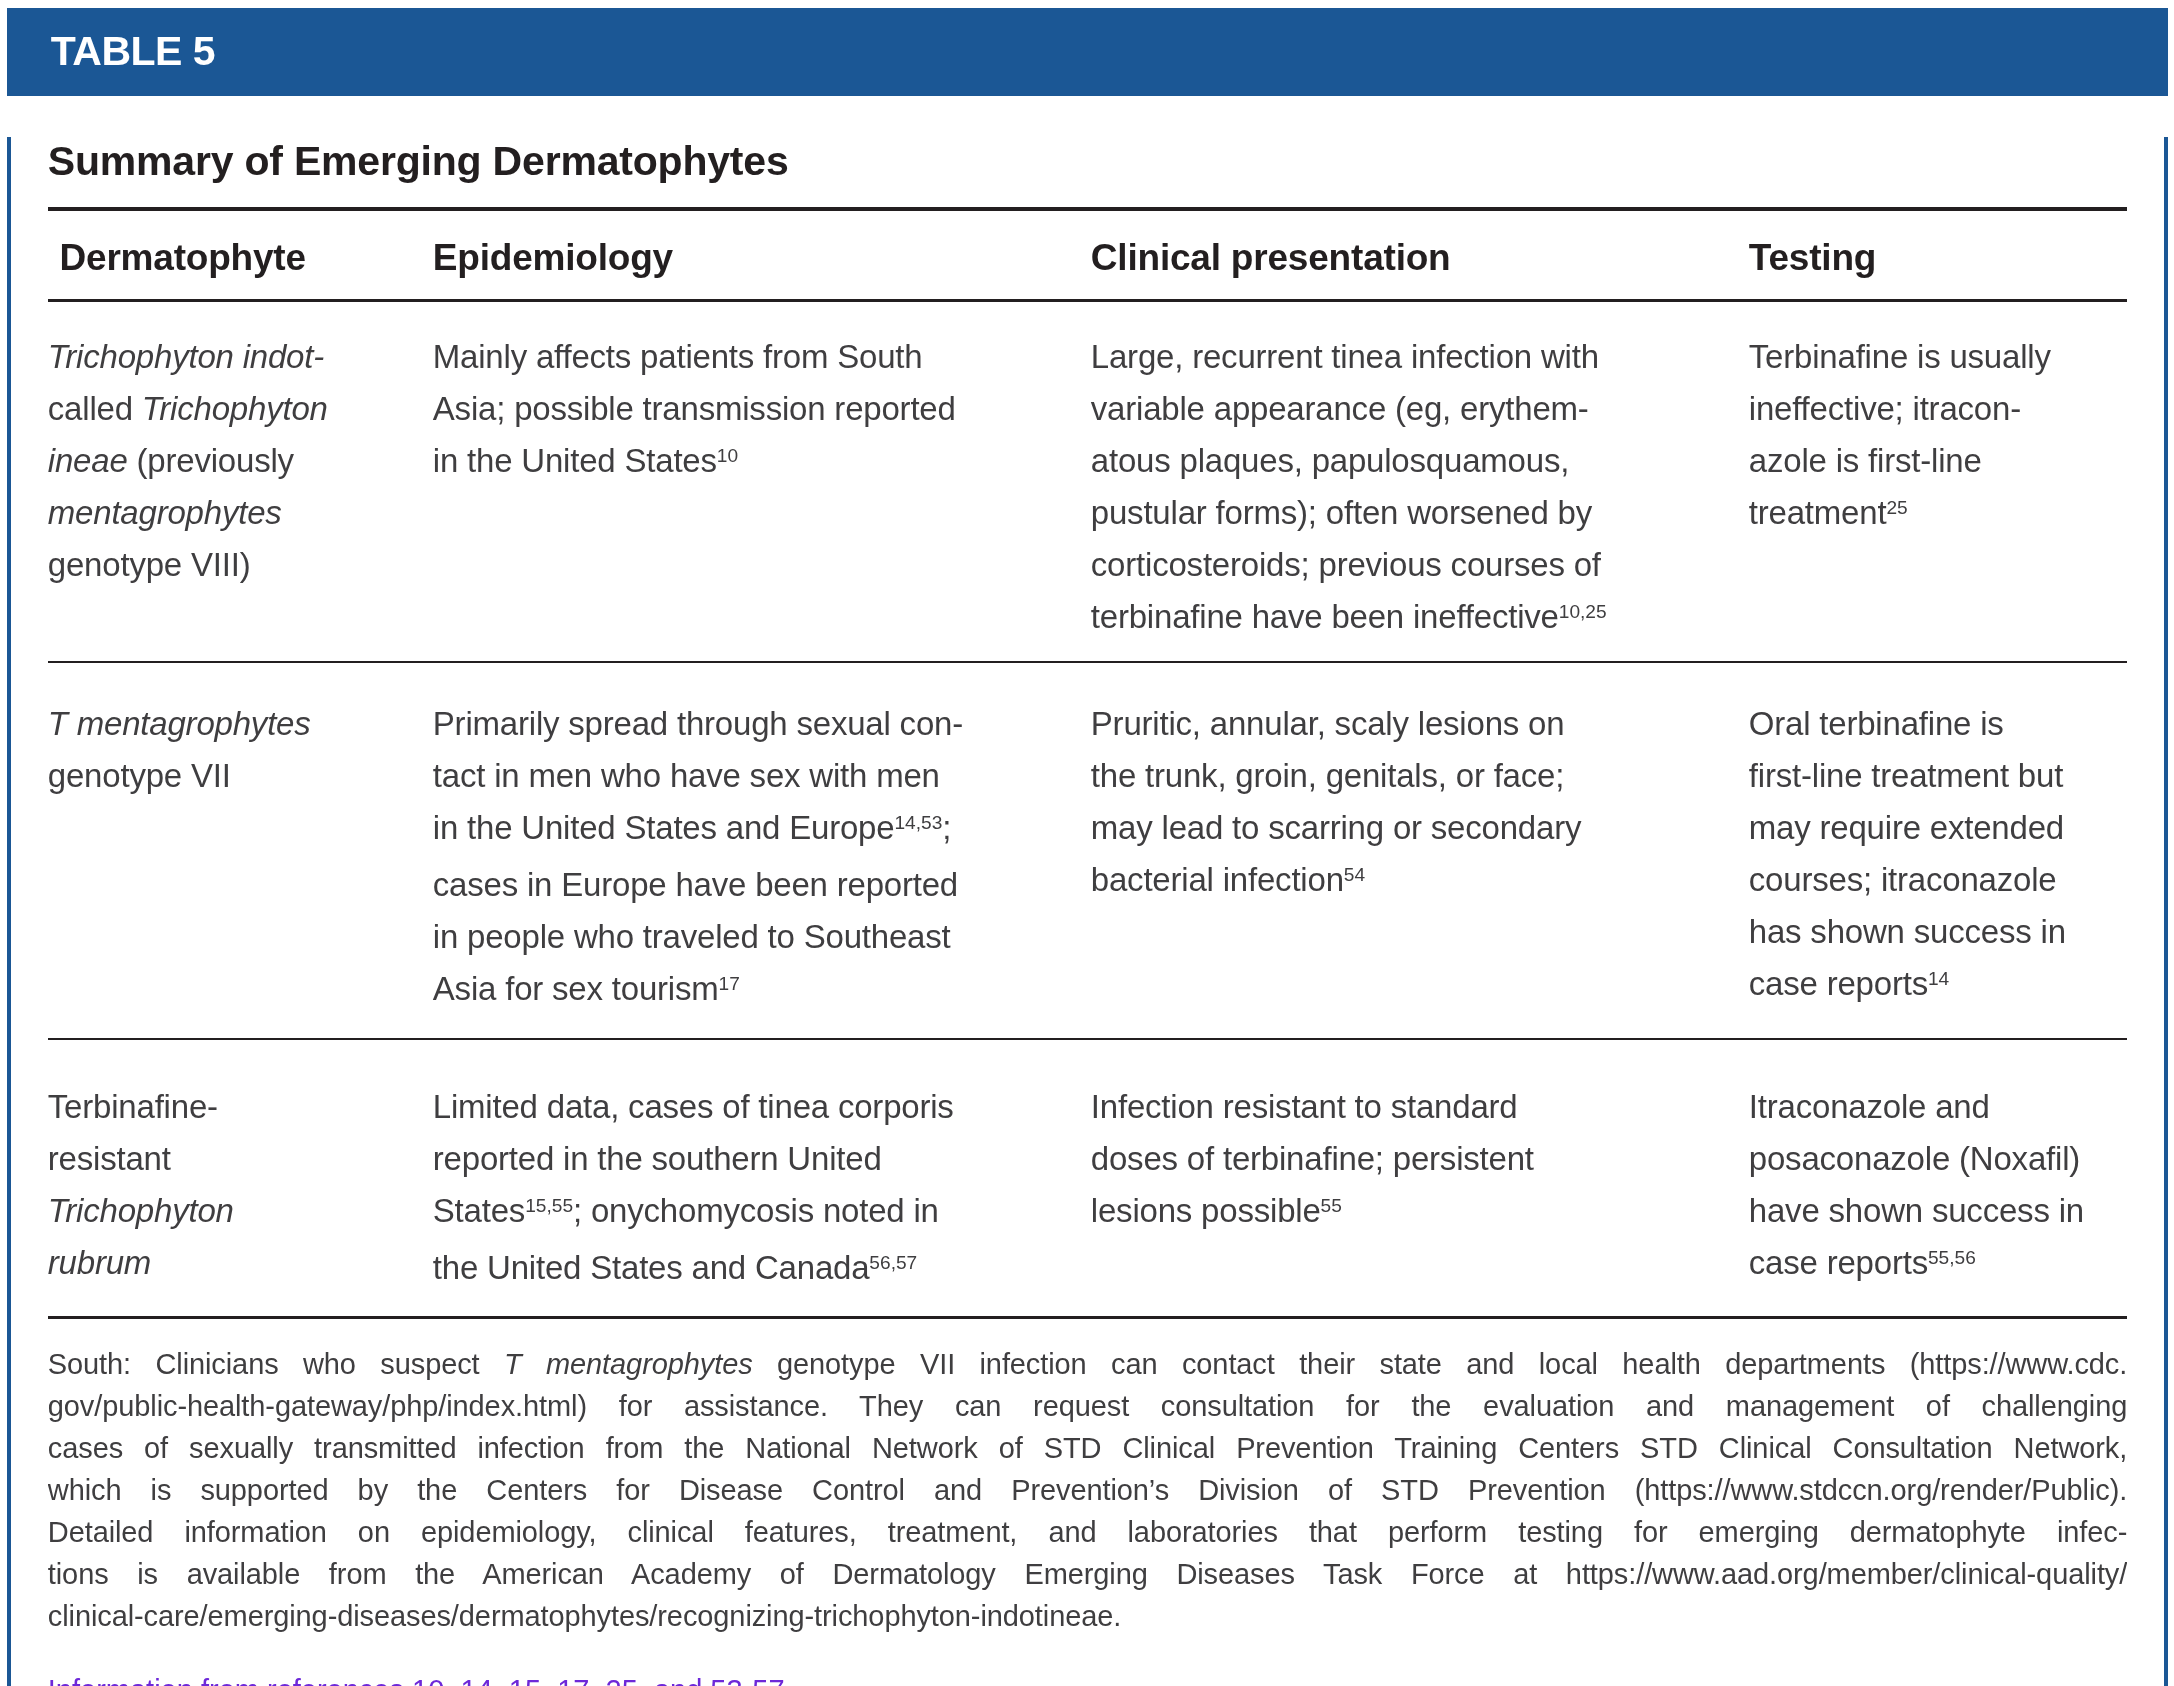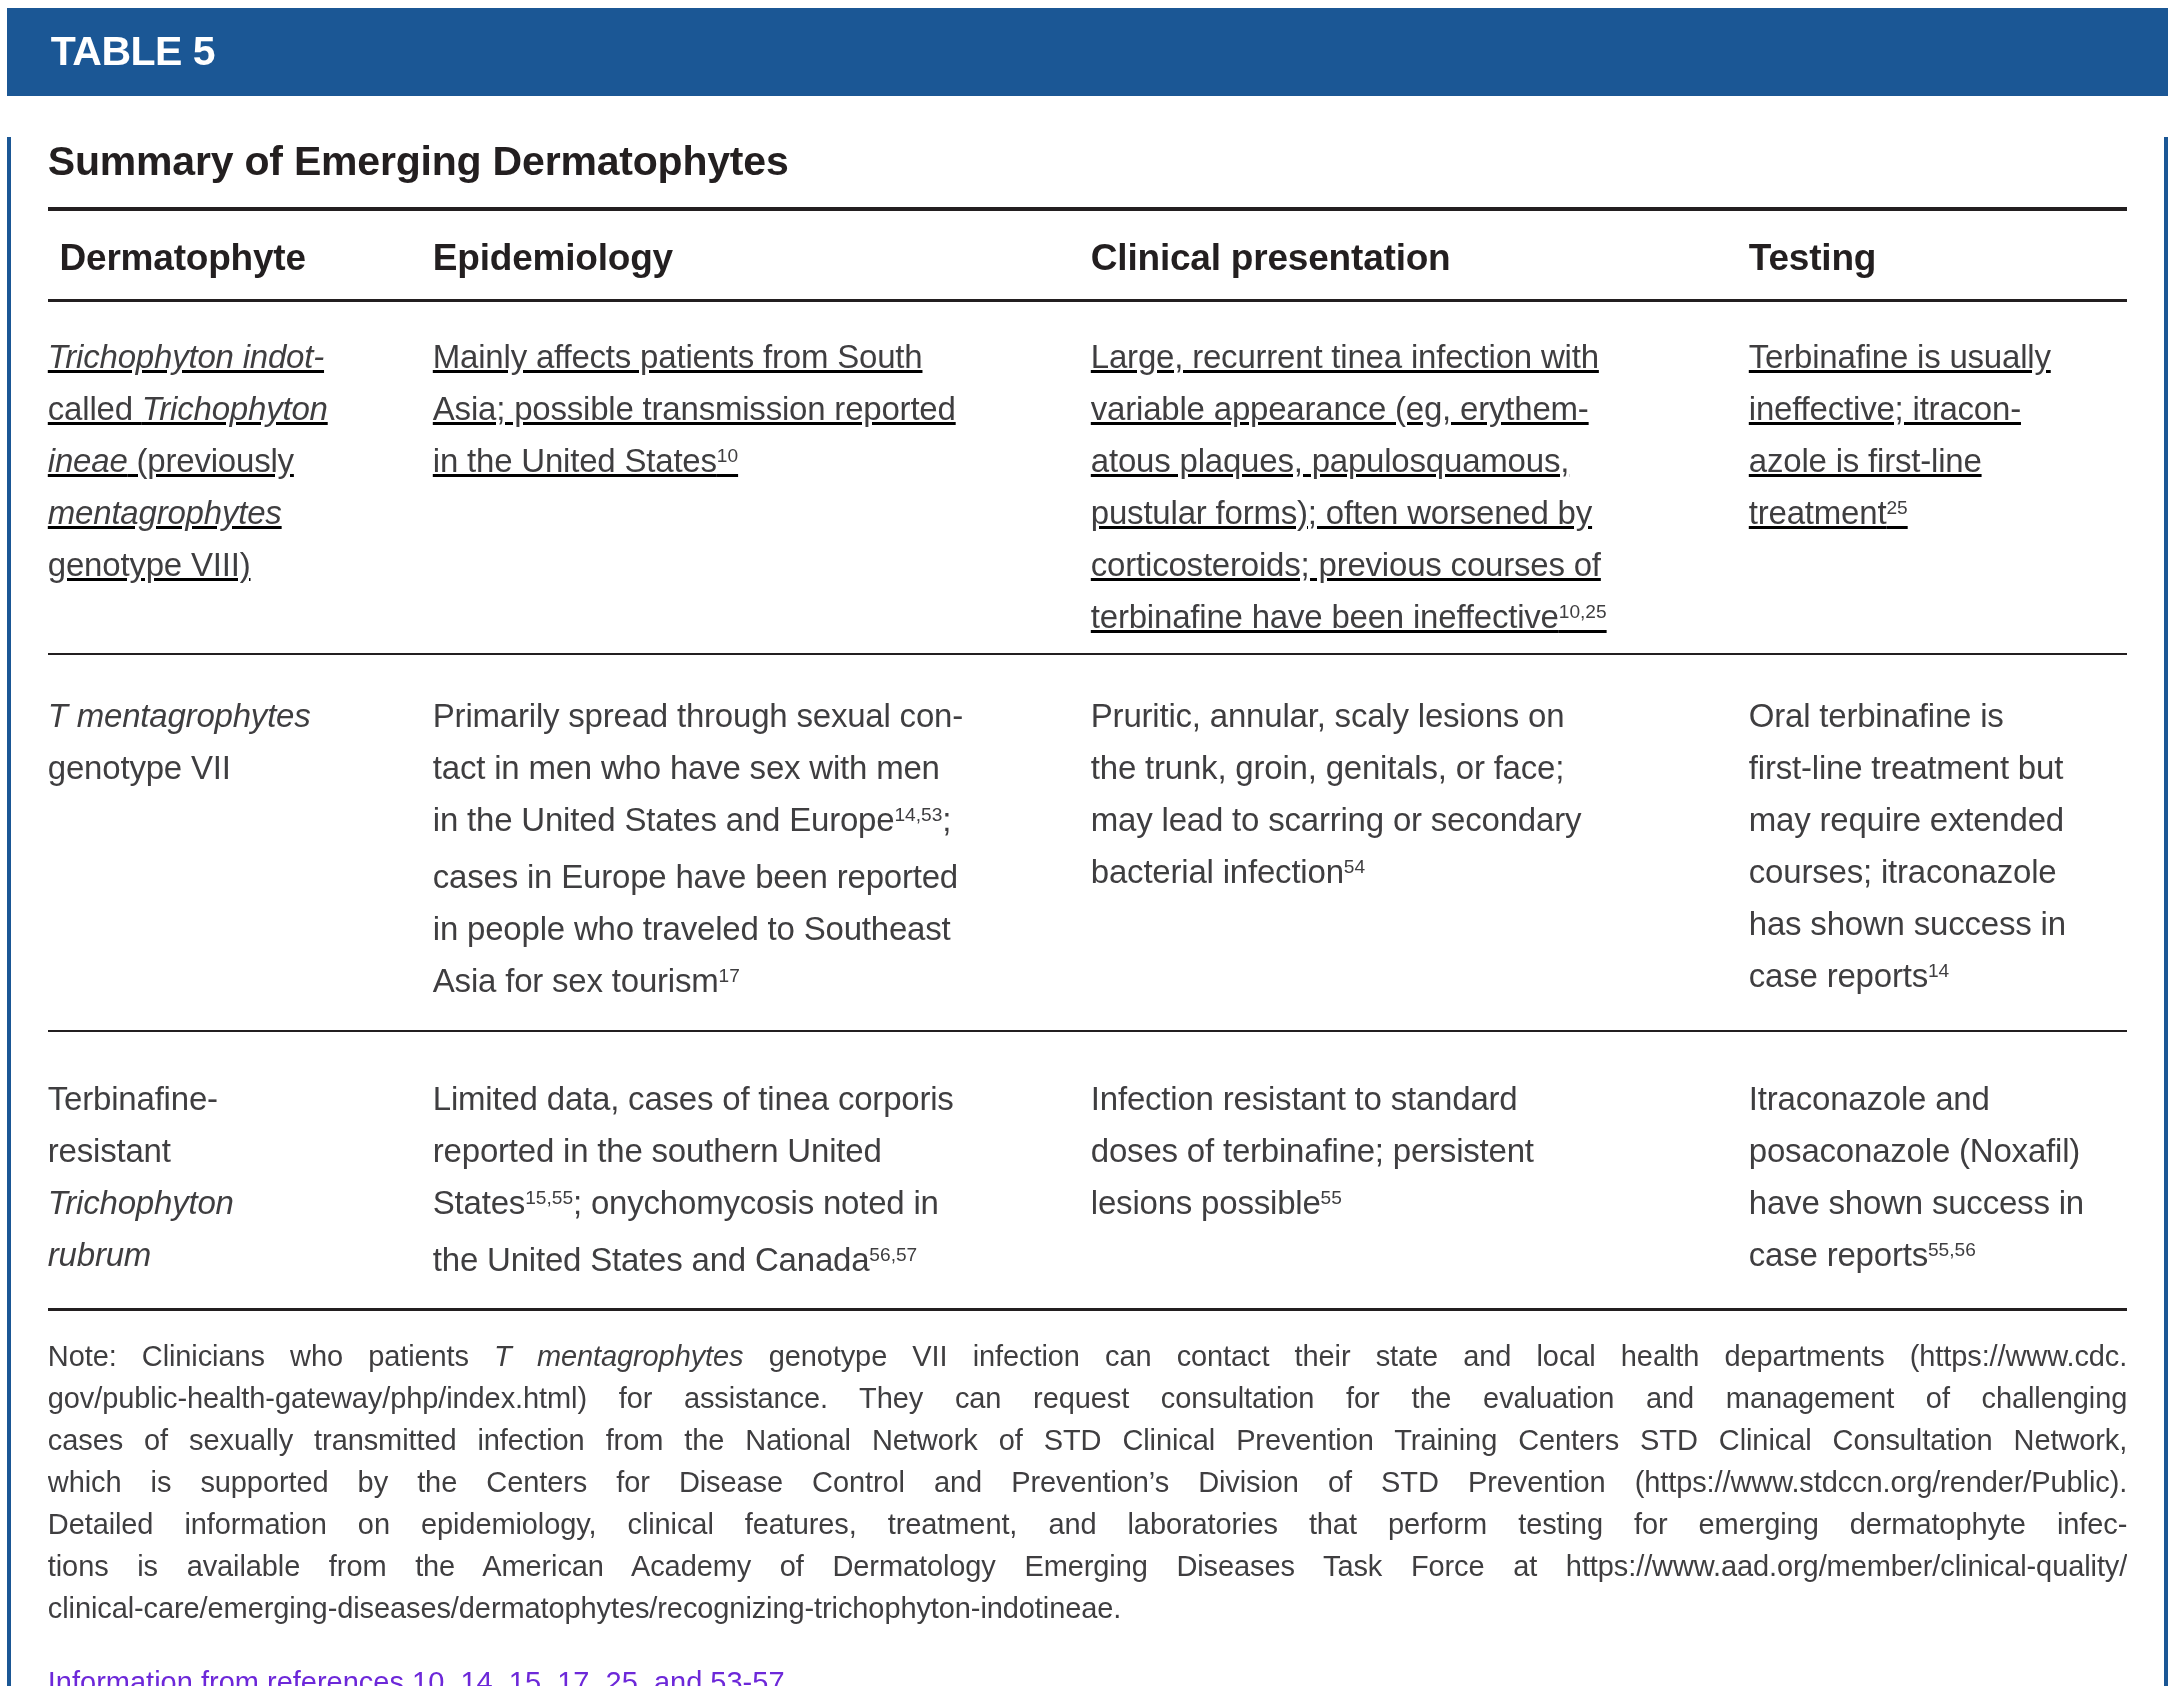--- a/index.html
+++ b/index.html
@@ -23,21 +23,21 @@
     color: #231f20; letter-spacing: -0.2px;
   }
   .rule { background: #231f20; }
   .rule-title { height: 3.9px; margin-top: 21.5px; }
   .grid { display: grid; grid-template-columns: 385px 658px 658px 1fr; }
   .cols-header { padding: 24.4px 0 20.5px; }
   .col-h { font-size: 37px; line-height: 43px; font-weight: bold; color: #231f20; letter-spacing: -0.2px; }
   .col-h.first { padding-left: 11.7px; }
   .rule-header { height: 2.9px; }
   .row { border-bottom: 2px solid #231f20; }
-  .row.r1 { padding: 29px 0 5px; text-decoration: underline; }
+  .row.r1 { padding: 29px 0 13px; }
   .row.r2 { padding: 35px 0 17.6px; }
   .row.r3 { padding: 41px 0 17px; border-bottom-width: 3.9px; }
   .cell { font-size: 33px; color: #3f3e40; letter-spacing: -0.2px; }
   .cell .tl { line-height: 52px; white-space: nowrap; }
   .it { font-style: italic; }
   sup.sp { font-size: 58%; vertical-align: baseline; position: relative; top: -0.5em; letter-spacing: 0; }
   .note { padding-top: 24.4px; font-size: 29px; color: #3f3e40; letter-spacing: -0.1px; }
   .note .tl { line-height: 42px; white-space: nowrap; overflow: hidden; }
   .note .tl.just { text-align: justify; text-align-last: justify; }
   .source { margin-top: 34px; font-size: 29px; line-height: 39px; color: #6d28d9; }
@@ -139,21 +139,21 @@
         </div>
       <div class="cell">
           <div class="tl"><span>Itraconazole and</span></div>
           <div class="tl"><span>posaconazole (Noxafil)</span></div>
           <div class="tl"><span>have shown success in</span></div>
           <div class="tl"><span>case reports</span><sup class="sp">55,56</sup></div>
         </div>
     </div>
 
     <div class="note">
-        <div class="tl just"><span>Note: Clinicians who patients </span><span class="it">T mentagrophytes</span><span> genotype VII infection can contact their state and local health departments (https://www.cdc.</span></div>
+        <div class="tl just"><span>South: Clinicians who suspect </span><span class="it">T mentagrophytes</span><span> genotype VII infection can contact their state and local health departments (https://www.cdc.</span></div>
         <div class="tl just"><span>gov/public-health-gateway/php/index.html) for assistance. They can request consultation for the evaluation and management of challenging</span></div>
         <div class="tl just"><span>cases of sexually transmitted infection from the National Network of STD Clinical Prevention Training Centers STD Clinical Consultation Network,</span></div>
         <div class="tl just"><span>which is supported by the Centers for Disease Control and Prevention’s Division of STD Prevention (https://www.stdccn.org/render/Public).</span></div>
         <div class="tl just"><span>Detailed information on epidemiology, clinical features, treatment, and laboratories that perform testing for emerging dermatophyte infec-</span></div>
         <div class="tl just"><span>tions is available from the American Academy of Dermatology Emerging Diseases Task Force at https://www.aad.org/member/clinical-quality/</span></div>
         <div class="tl"><span>clinical-care/emerging-diseases/dermatophytes/recognizing-trichophyton-indotineae.</span></div>
       </div>
     <div class="source">Information from references 10, 14, 15, 17, 25, and 53-57.</div>
   </div>
 </div>

